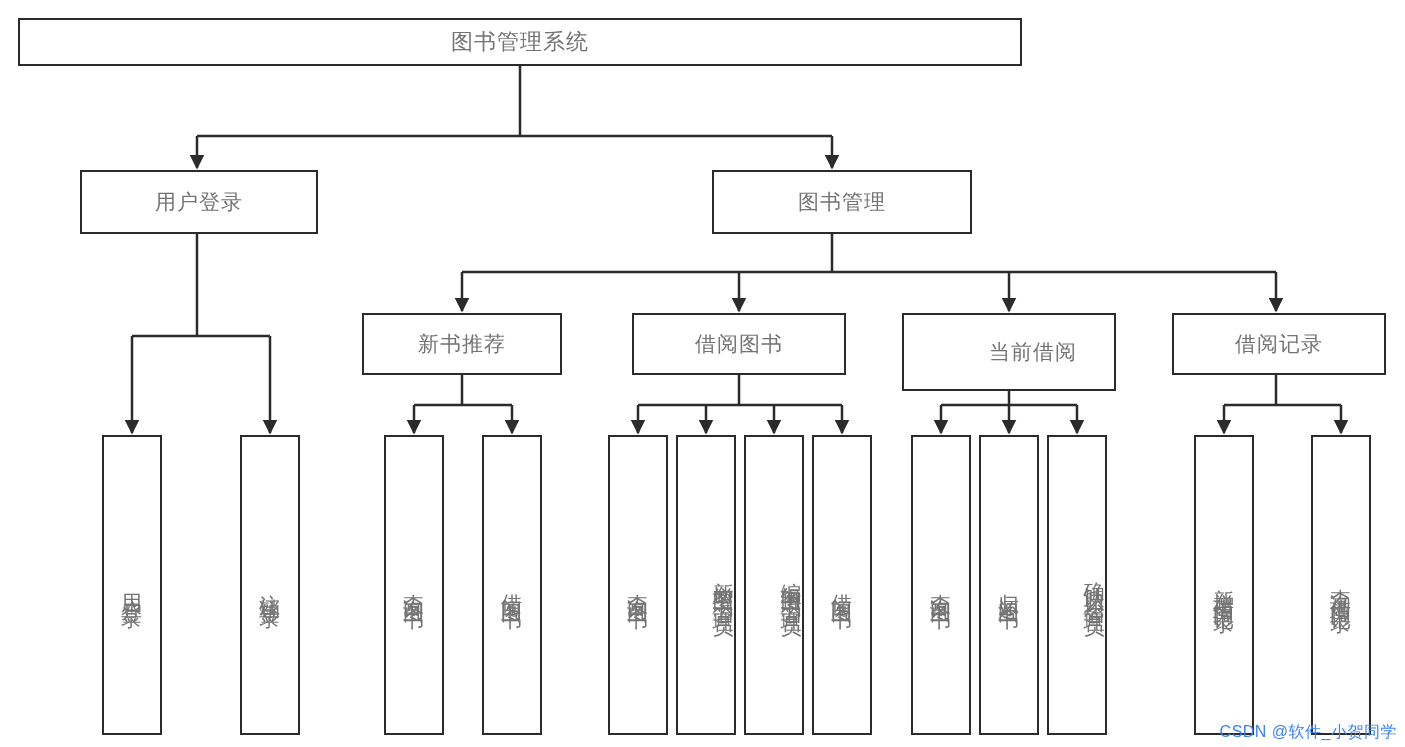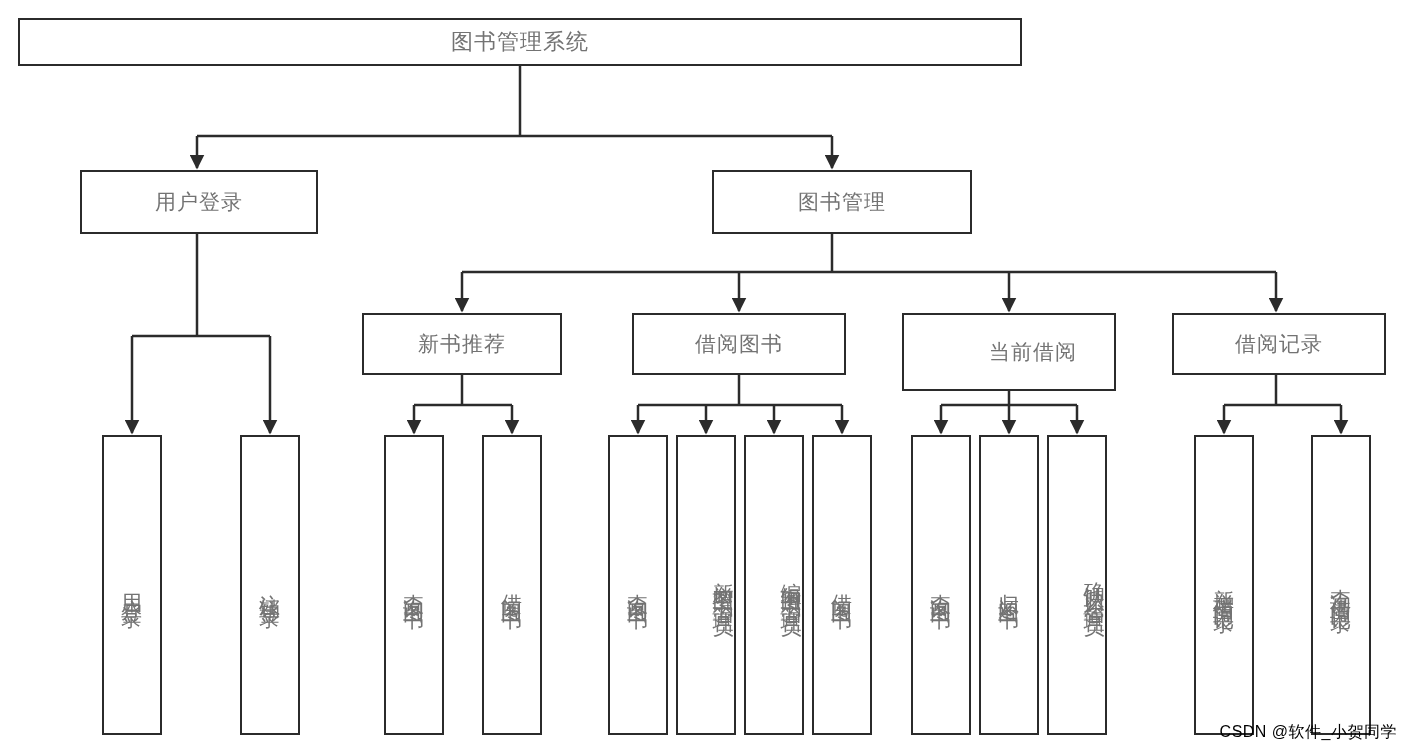--- a/index.html
+++ b/index.html
@@ -54,21 +54,21 @@
     justify-content: center;
   }
   .node-v.centered {
     align-items: center;
   }
   .watermark {
     position: absolute;
     right: 8px;
     bottom: 4px;
     font-size: 16px;
-    color: #000000;
+    color: #3b82f6;
     white-space: nowrap;
     letter-spacing: 0.5px;
   }
 </style>
 </head>
 <body>
 
 <div id="canvas">
 
   <svg id="wires" viewBox="0 0 1405 747" xmlns="http://www.w3.org/2000/svg">

